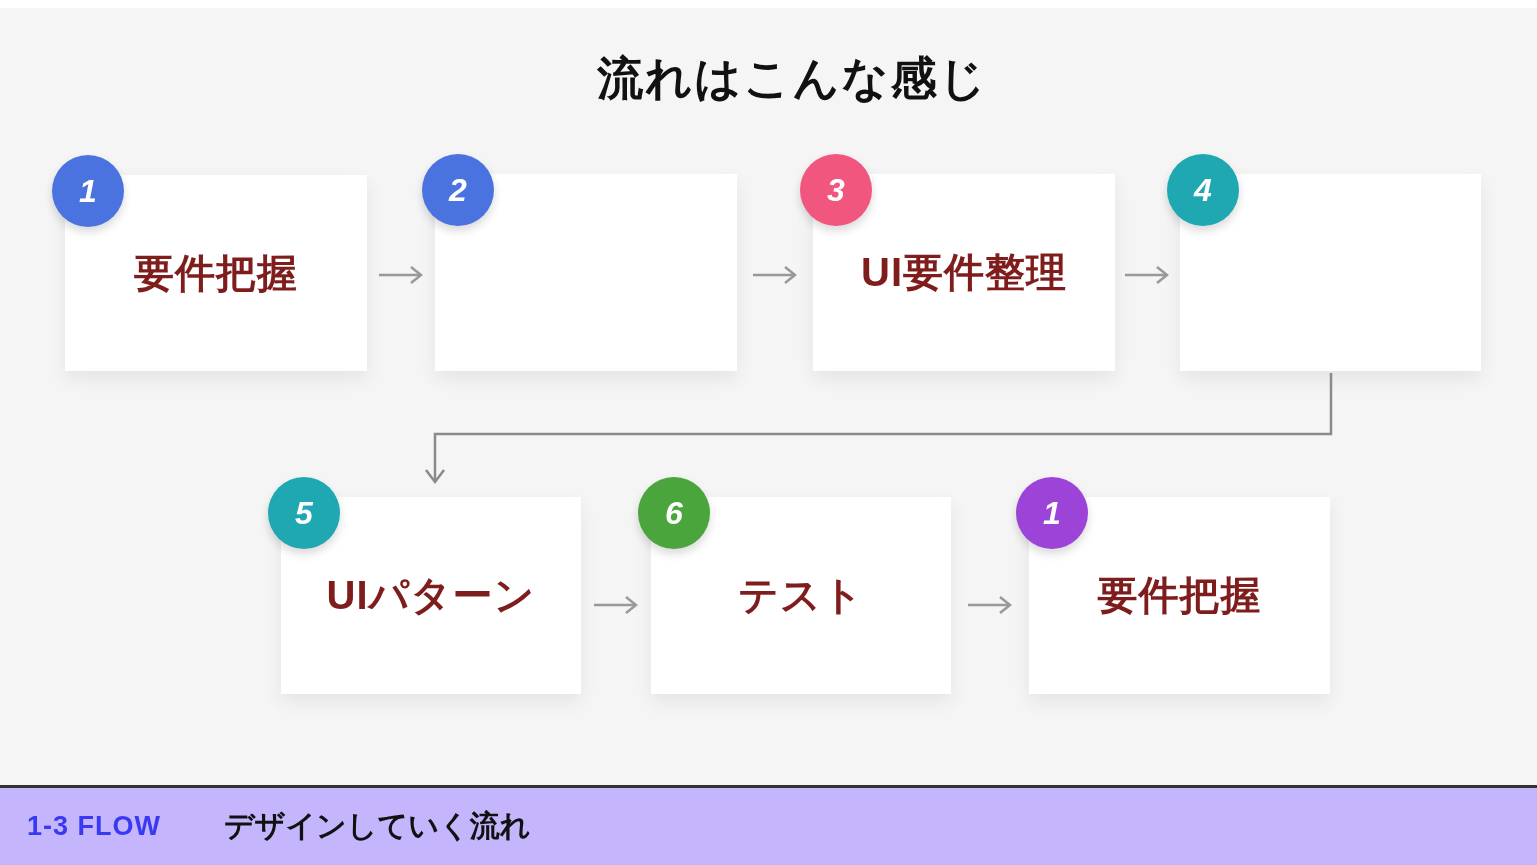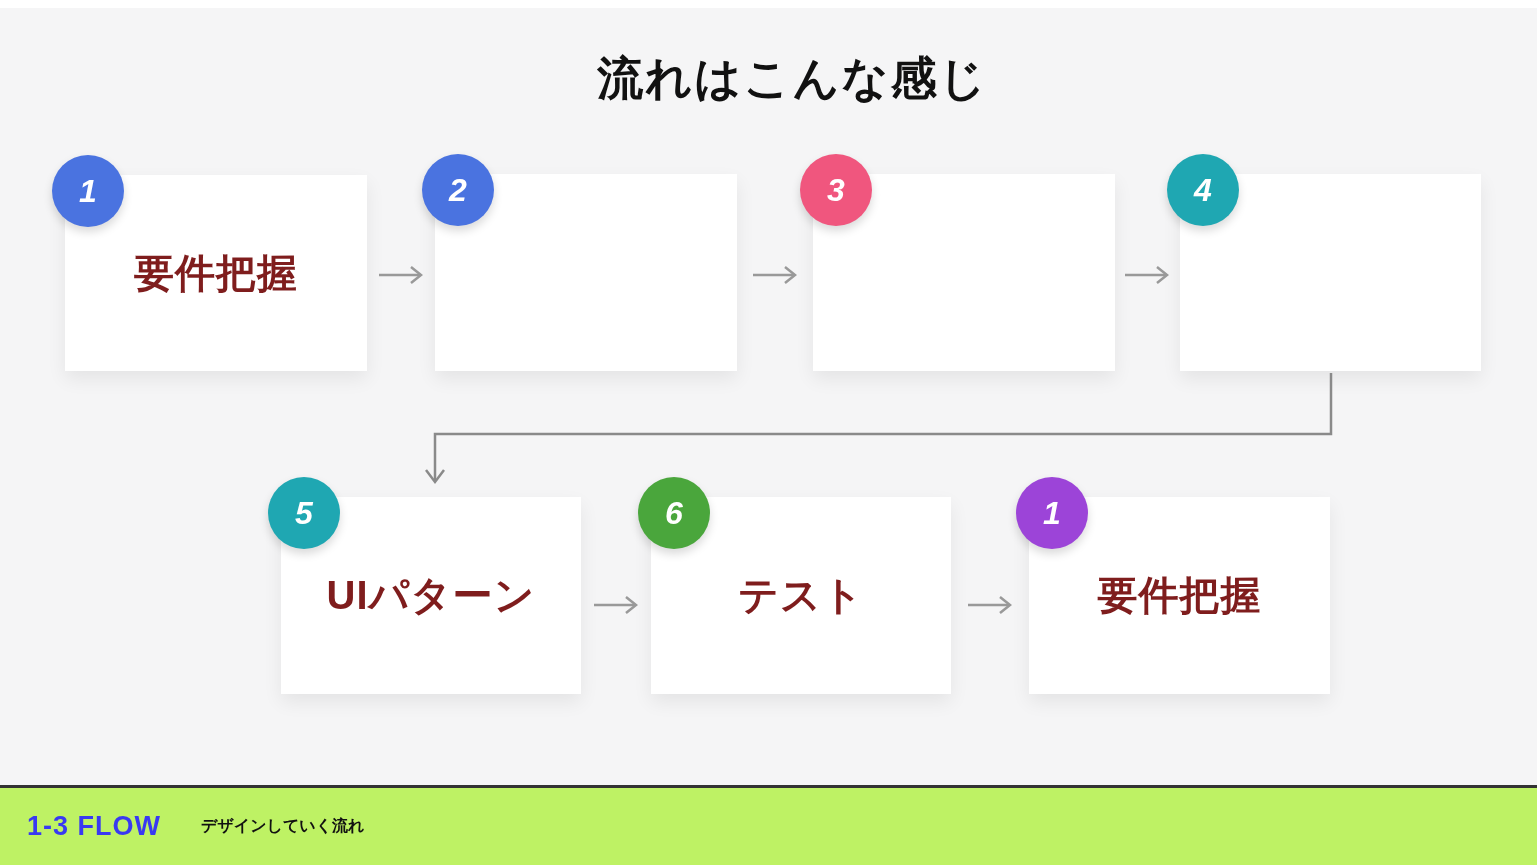--- a/index.html
+++ b/index.html
@@ -23,43 +23,44 @@
     position:absolute; left:-13px; top:-20px; width:72px; height:72px;
     border-radius:50%; color:#FFFFFF;
     display:flex; align-items:center; justify-content:center;
     font-size:32px; font-weight:800; font-style:italic;
     box-shadow:0 5px 10px rgba(0,0,0,0.15);
   }
   .harrow { position:absolute; width:46px; height:24px; }
   .overlay { position:absolute; left:0; top:0; pointer-events:none; }
   .footer {
     position:absolute; left:0; right:0; top:785px; bottom:0;
-    background:#bef264; border-top:3px solid #333333;
+    background:#c4b5fd; border-top:3px solid #333333;
     display:flex; align-items:center; padding-left:27px; box-sizing:border-box;
   }
   .footer-tag { font-size:27px; font-weight:900; letter-spacing:1px; color:#3939F2; }
-  .footer-sub { font-size:16px; font-weight:700; color:#111; margin-left:40px; }
+  .footer-sub { font-size:30px; font-weight:700; color:#111; margin-left:63px; }
 </style>
 </head>
 <body>
 
 <div class="canvas">
   <div class="top-strip"></div>
 
   <div class="title">流れはこんな感じ</div>
 
   <div class="card" style="left:65px; top:175px; width:302px; height:196px;">
     <div class="badge" style="background-color: rgb(74, 115, 224);">1</div>
     <div class="card-label">要件把握</div>
   </div>
   <div class="card" style="left:435px; top:174px; width:302px; height:197px;">
     <div class="badge" style="background-color: rgb(74, 115, 224);">2</div>
   </div>
   <div class="card" style="left:813px; top:174px; width:302px; height:197px;">
     <div class="badge" style="background-color: rgb(240, 86, 126);">3</div>
+    <div class="card-label">UI要件整理</div>
   </div>
   <div class="card" style="left:1180px; top:174px; width:301px; height:197px;">
     <div class="badge" style="background-color: rgb(31, 167, 178);">4</div>
   </div>
 
   <div class="card" style="left:281px; top:497px; width:300px; height:197px;">
     <div class="badge" style="background-color: rgb(31, 167, 178);">5</div>
     <div class="card-label">UIパターン</div>
   </div>
   <div class="card" style="left:651px; top:497px; width:300px; height:197px;">

